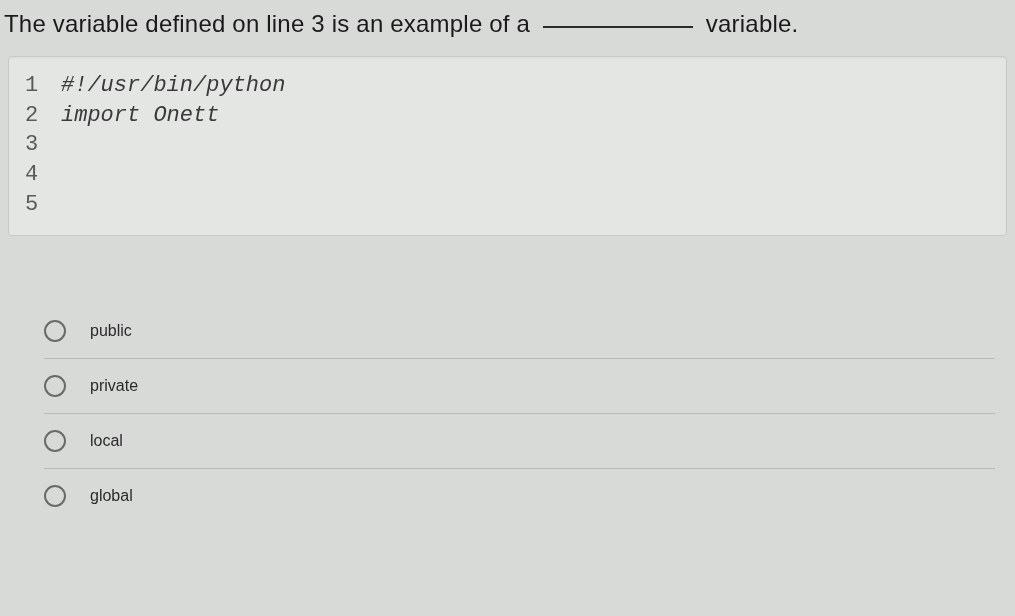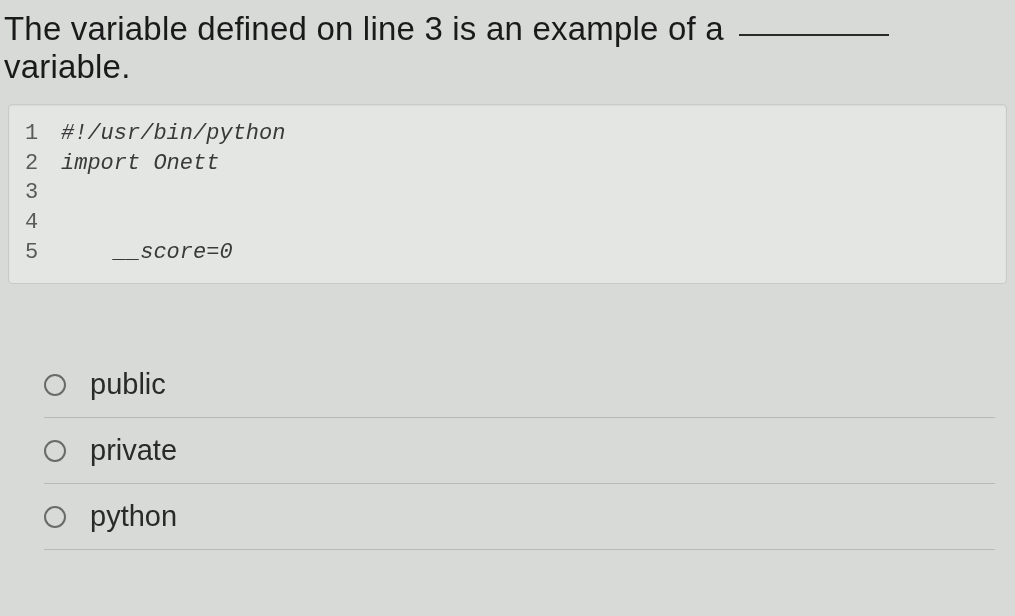--- a/index.html
+++ b/index.html
@@ -10,21 +10,21 @@
     body {
       font-family: -apple-system, BlinkMacSystemFont, "Segoe UI", Arial, sans-serif;
       background: #d8dad8;
       color: #2a2a2a;
       padding: 0;
       width: 1015px;
       height: 616px;
       overflow: hidden;
     }
     .question-text {
-      font-size: 33px;
+      font-size: 24px;
       font-weight: 400;
       color: #1a1a1a;
       padding: 10px 4px 18px 4px;
       letter-spacing: 0.2px;
     }
     .blank-line {
       display: inline-block;
       border-bottom: 2px solid #2a2a2a;
       width: 150px;
       margin: 0 6px;
@@ -75,21 +75,21 @@
     .radio-circle {
       width: 22px;
       height: 22px;
       border: 2px solid #6a6a6a;
       border-radius: 50%;
       margin-right: 24px;
       flex-shrink: 0;
       background: transparent;
     }
     .option-label {
-      font-size: 29px;
+      font-size: 16px;
       color: #2a2a2a;
     }
   </style>
 </head>
 <body>
 
 <div class="question-text">
   <span>The variable defined on line 3 is an example of a </span><span class="blank-line"></span><span> variable.</span>
 </div>
 
@@ -103,30 +103,33 @@
     <span class="code-content">import Onett</span>
   </div>
   <div class="code-line">
     <span class="line-number">3</span>
   </div>
   <div class="code-line">
     <span class="line-number">4</span>
   </div>
   <div class="code-line">
     <span class="line-number">5</span>
-    <span class="code-content">    __score=0</span>
   </div>
 </div>
 
 <div class="options">
   <div class="option-row">
     <span class="radio-circle"></span>
     <span class="option-label">public</span>
   </div>
   <div class="option-row">
     <span class="radio-circle"></span>
     <span class="option-label">private</span>
   </div>
   <div class="option-row">
     <span class="radio-circle"></span>
-    <span class="option-label">python</span>
+    <span class="option-label">local</span>
+  </div>
+  <div class="option-row" style="border-bottom:none;">
+    <span class="radio-circle"></span>
+    <span class="option-label">global</span>
   </div>
 </div>
 
 </body></html>

